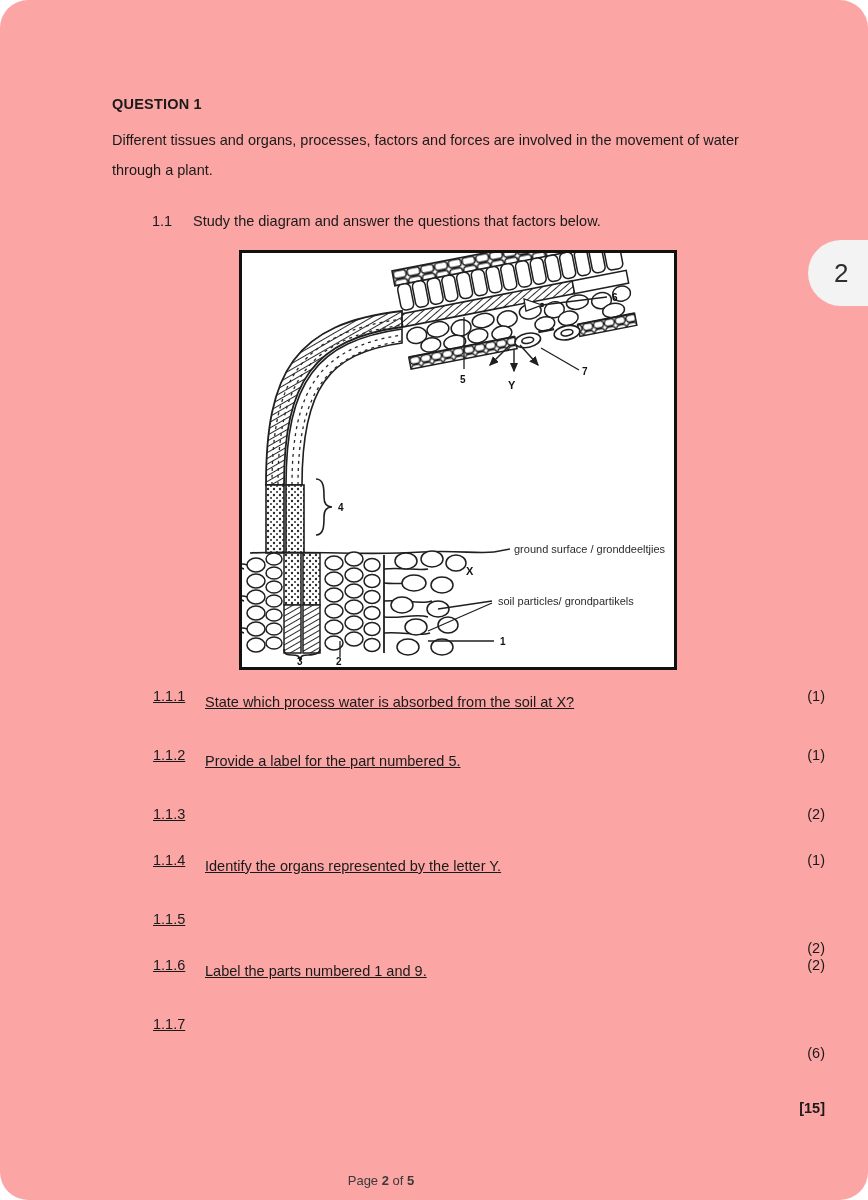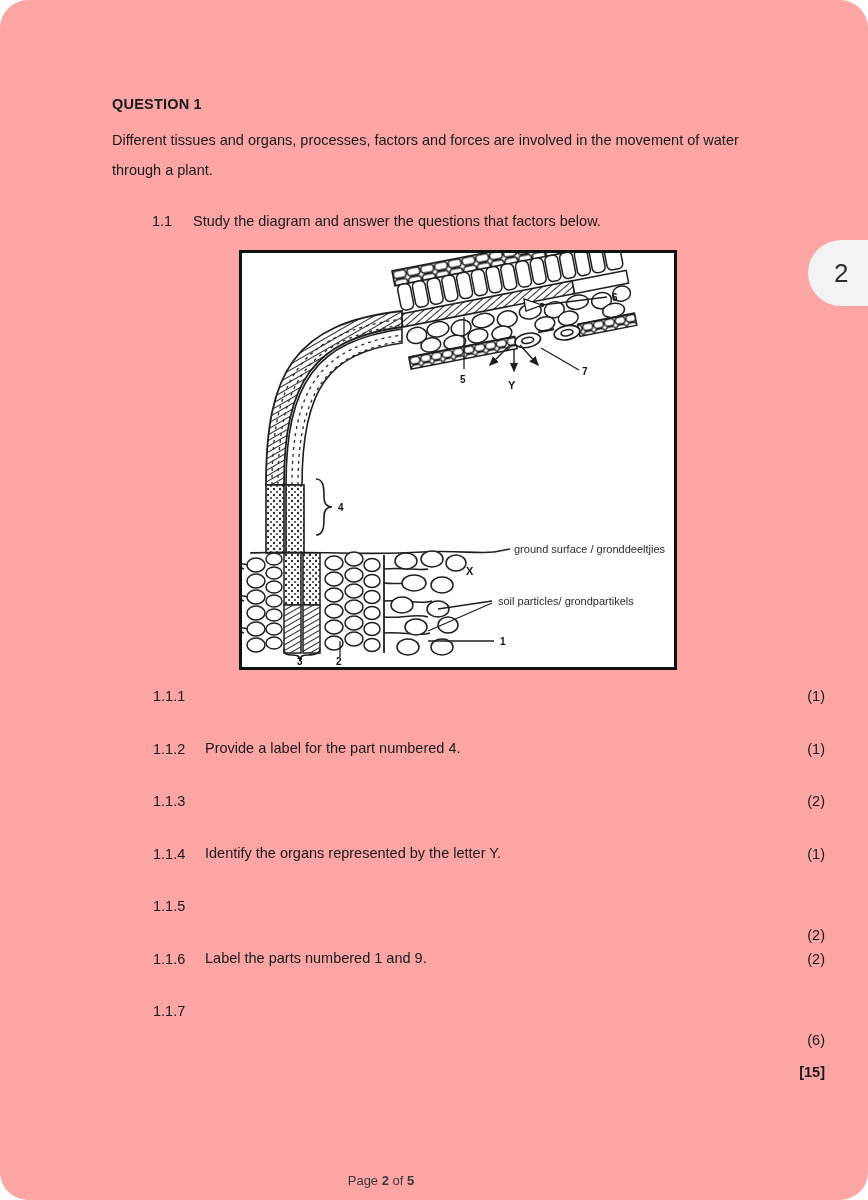--- a/index.html
+++ b/index.html
@@ -89,22 +89,23 @@
   .qlist {
     position: absolute;
     left: 153px;
     top: 688px;
     width: 672px;
     font-size: 14.5px;
   }
   .qrow {
     position: relative;
     display: flex;
-    align-items: center;
+    align-items: flex-start;
     margin-bottom: 30px;
+    text-decoration: underline;
   }
   .qrow .qnum {
     width: 52px;
     flex: none;
   }
   .qrow .qtext {
     width: 565px;
     line-height: 29px;
   }
   .qrow .qtext.just { text-align: justify; }
@@ -113,21 +114,21 @@
     right: 0;
     width: 40px;
     text-align: right;
   }
   .qrow .qmarks.bottom {
     top: 29px;
   }
   .total {
     position: absolute;
     left: 153px;
-    top: 1064px;
+    top: 1100px;
     width: 672px;
     text-align: right;
     font-size: 14.5px;
     font-weight: bold;
   }
 
   
   .footer {
     position: absolute;
     left: 0;
@@ -380,26 +381,27 @@
 
       <line x1="98" y1="388" x2="98" y2="404" stroke="#1f1f1f" stroke-width="1.3"></line>
       <text class="dnum" x="94" y="412">2</text>
     </svg>
   </div>
 
   <div class="qlist">
 
     <div class="qrow">
       <span class="qnum">1.1.1</span>
+      <span class="qtext">State which process water is absorbed from the soil at X?</span>
       <span class="qmarks">(1)</span>
     </div>
 
     <div class="qrow">
       <span class="qnum">1.1.2</span>
-      <span class="qtext">Provide a label for the part numbered 4.</span>
+      <span class="qtext">Provide a label for the part numbered 5.</span>
       <span class="qmarks">(1)</span>
     </div>
 
     <div class="qrow">
       <span class="qnum">1.1.3</span>
       <span class="qmarks">(2)</span>
     </div>
 
     <div class="qrow">
       <span class="qnum">1.1.4</span>

